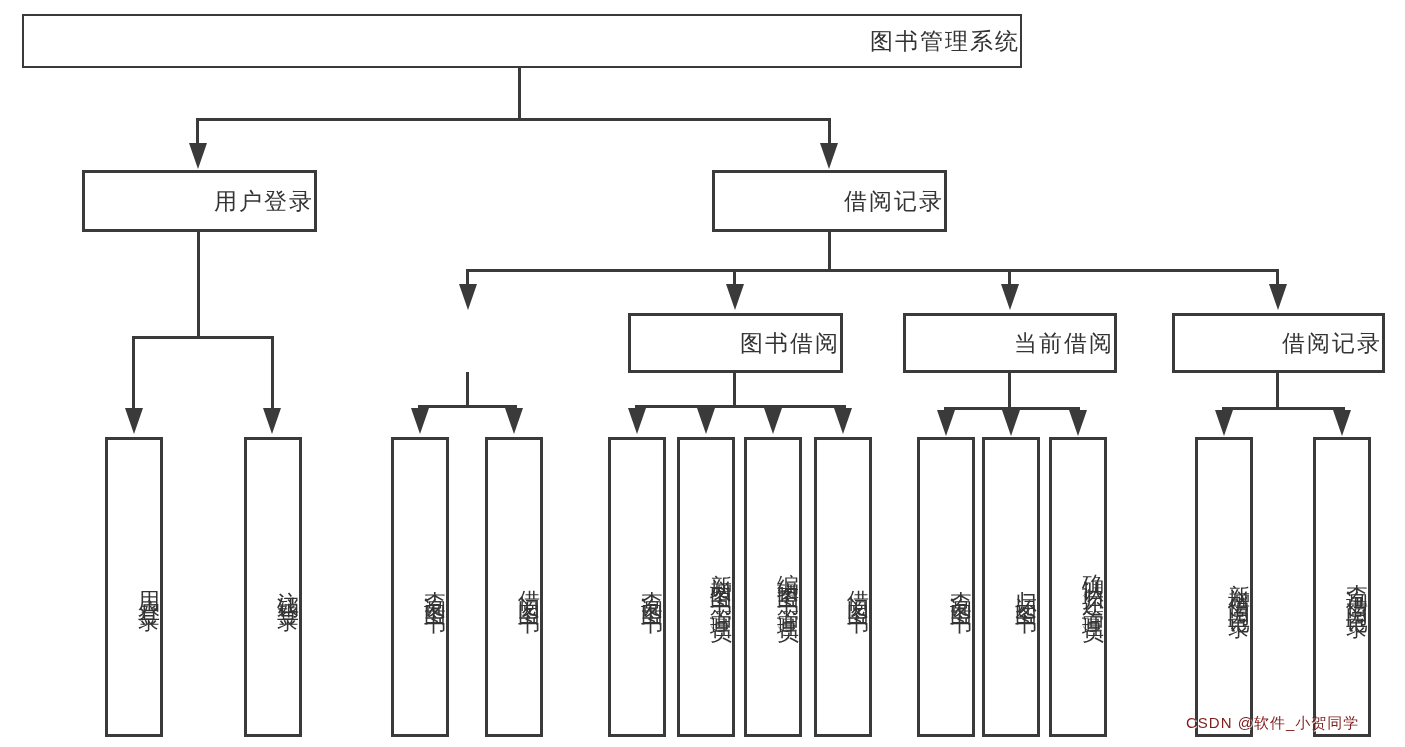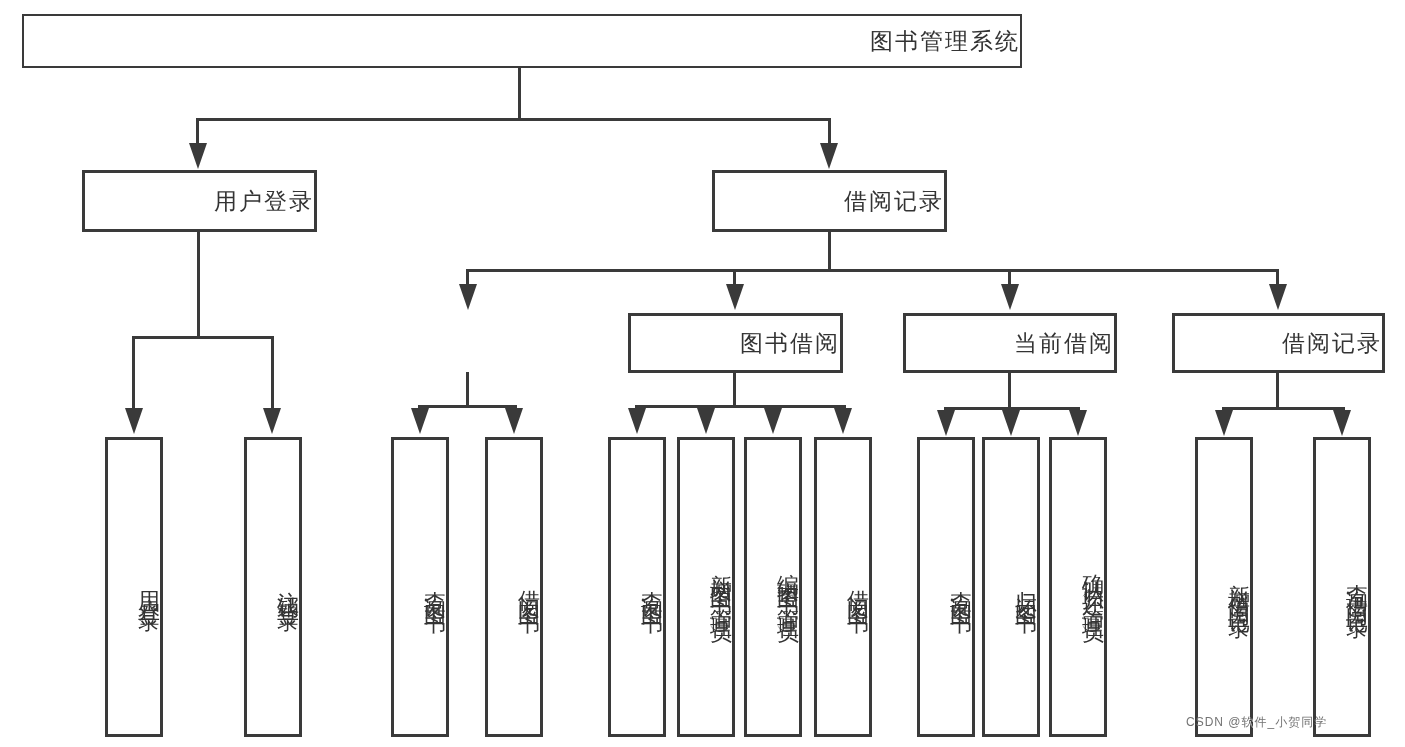--- a/index.html
+++ b/index.html
@@ -23,21 +23,21 @@
     letter-spacing:7px; line-height:1; font-size:22px;
   }
   .line { position:absolute; background:#3a3a3a; z-index:1; }
   .arrow {
     position:absolute; width:0; height:0; z-index:1;
     border-left:9px solid transparent; border-right:9px solid transparent;
     border-top:26px solid #3a3a3a;
   }
   .watermark {
     position:absolute; left:1186px; top:714px; z-index:6;
-    font-size:12px; letter-spacing:1px; color:#737373;
+    font-size:15px; letter-spacing:1px; color:#7f1d1d;
     text-shadow:1px 1px 0 rgba(255,255,255,0.85);
     white-space:nowrap;
   }
 </style>
 </head>
 <body>
 
 <div id="canvas">
 
   <div class="box root" style="left:22px; top:14px; width:1000px; height:54px;">

